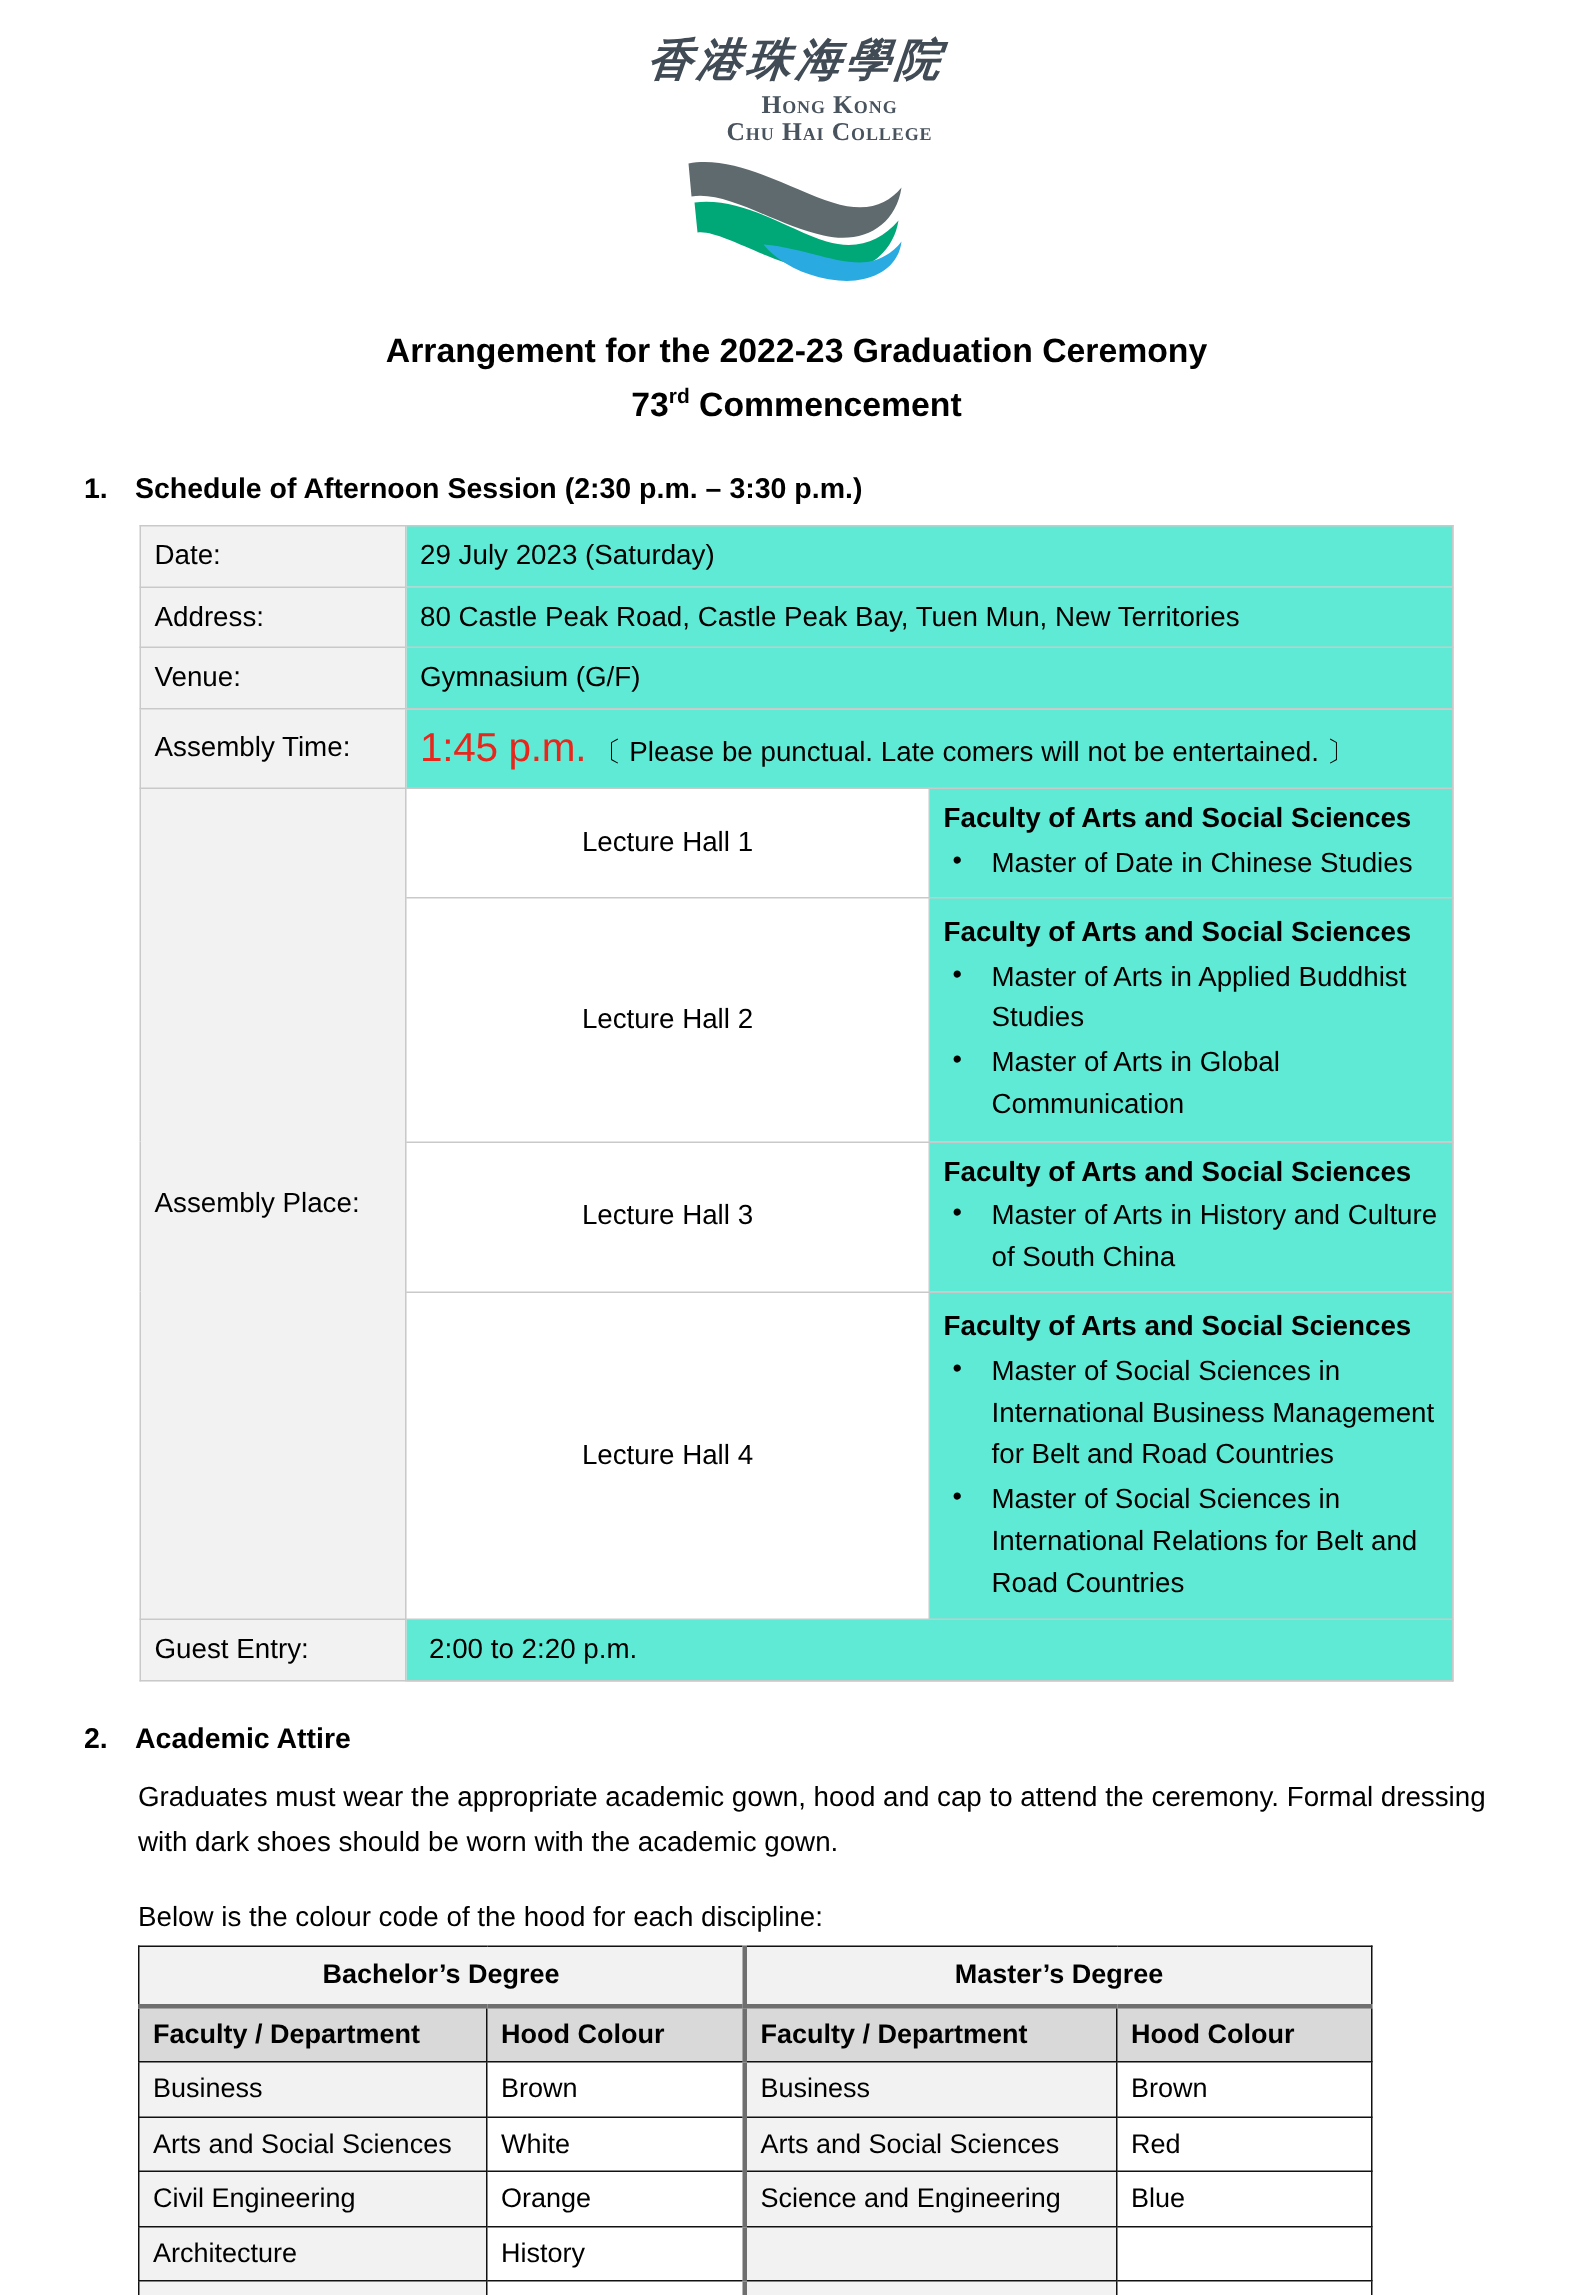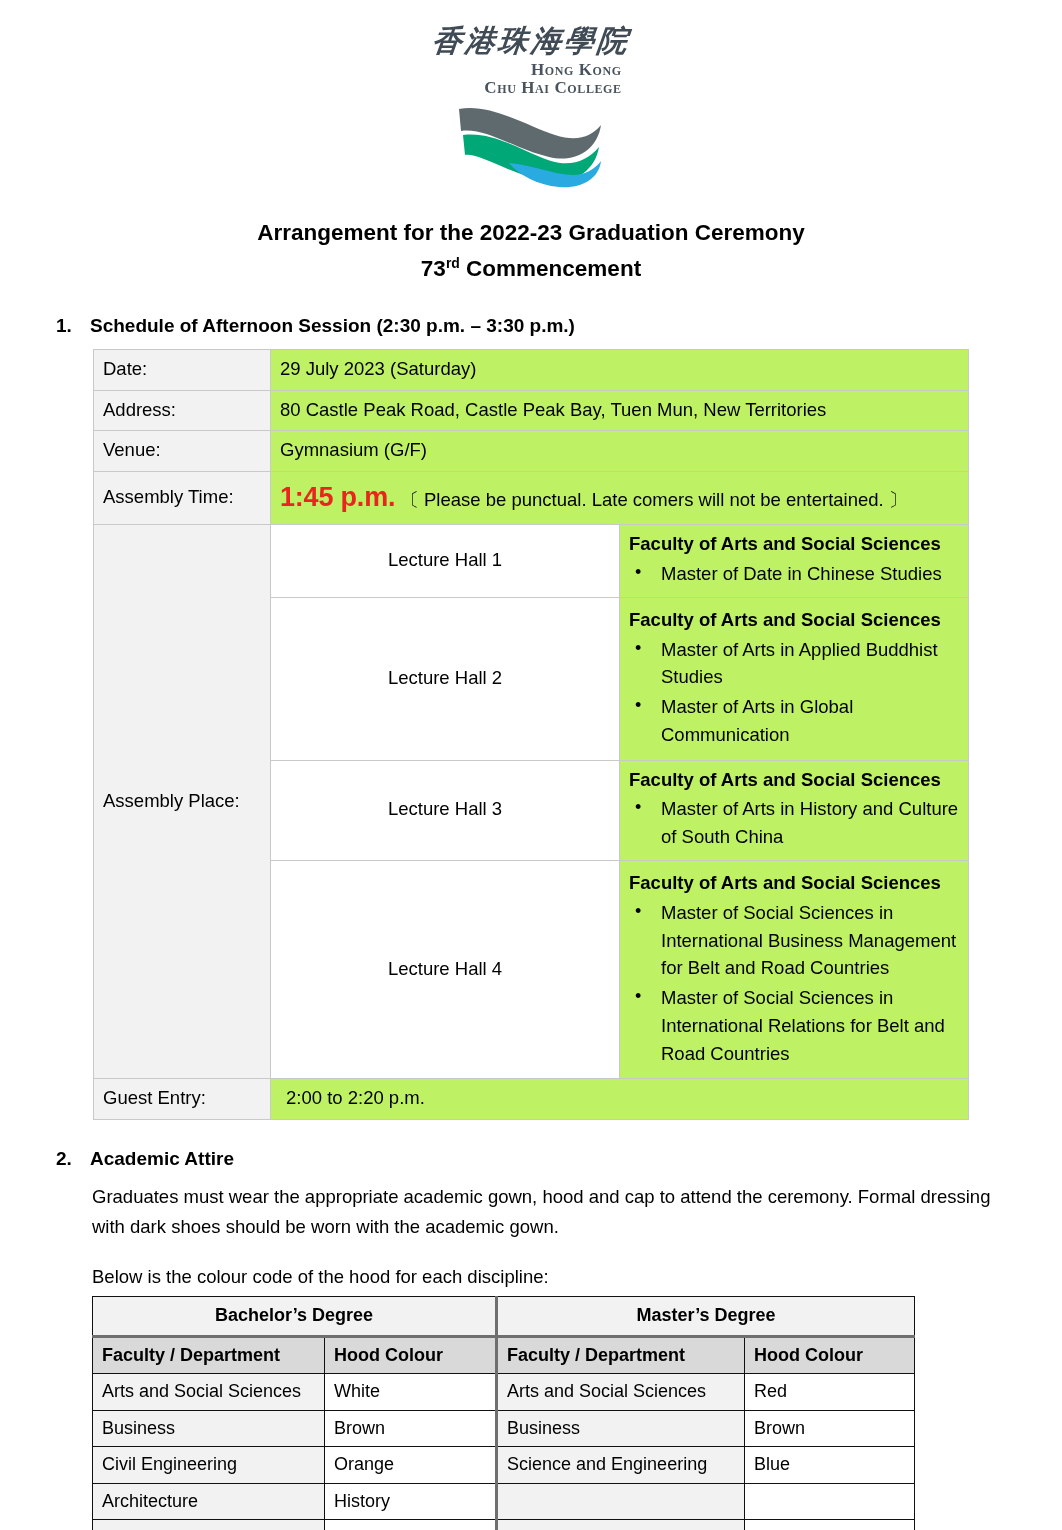--- a/index.html
+++ b/index.html
@@ -36,21 +36,21 @@
   }
   .logo-en {
     margin-top: 5px;
     font-family: "Liberation Serif", serif;
     font-variant: small-caps;
     font-weight: bold;
     font-size: 17px;
     line-height: 1.05;
     letter-spacing: 0.6px;
     color: #49535d;
-    text-align: right;
+    text-align: center;
     margin-left: 44px;
   }
   .logo-waves {
     margin-top: 4px;
   }
 
   
   .doc-title {
     text-align: center;
     font-weight: bold;
@@ -106,21 +106,21 @@
     width: 158px;
     vertical-align: middle;
   }
   .sched td.hall {
     width: 82px;
     text-align: center;
     vertical-align: middle;
     line-height: 1.55;
   }
   .sched td.body {
-    background: #bef264;
+    background: #5eead4;
   }
   .sched td.body.tall {
     padding-top: 9px;
     padding-bottom: 9px;
   }
   .fac-head {
     font-weight: bold;
     margin: 0 0 2px 0;
   }
   ul.degrees {
@@ -136,21 +136,21 @@
   }
   ul.degrees li::before {
     content: "\2022";
     position: absolute;
     left: -26px;
     top: -1px;
     font-size: 18px;
   }
   .assembly-time {
     color: #e8261b;
-    font-weight: bold;
+    font-weight: normal;
     font-size: 27px;
     letter-spacing: -0.2px;
   }
   .punctual {
     font-size: 18.5px;
     color: #000;
   }
   .guest-val {
     padding-left: 15px !important;
   }
@@ -320,32 +320,32 @@
       </tr>
       <tr class="sub-head">
         <th>Faculty / Department</th>
         <th>Hood Colour</th>
         <th class="sep-left">Faculty / Department</th>
         <th>Hood Colour</th>
       </tr>
     </thead>
     <tbody>
       <tr>
+        <td class="dept">Business</td>
+        <td class="colour">Brown</td>
+        <td class="dept sep-left">Business</td>
+        <td class="colour">Brown</td>
+      </tr>
+      <tr>
         <td class="dept">Arts and Social Sciences</td>
         <td class="colour">White</td>
         <td class="dept sep-left">Arts and Social Sciences</td>
         <td class="colour">Red</td>
       </tr>
       <tr>
-        <td class="dept">Business</td>
-        <td class="colour">Brown</td>
-        <td class="dept sep-left">Business</td>
-        <td class="colour">Brown</td>
-      </tr>
-      <tr>
         <td class="dept">Civil Engineering</td>
         <td class="colour">Orange</td>
         <td class="dept sep-left">Science and Engineering</td>
         <td class="colour">Blue</td>
       </tr>
       <tr>
         <td class="dept">Architecture</td>
         <td class="colour">History</td>
         <td class="dept sep-left"></td>
         <td class="colour"></td>

